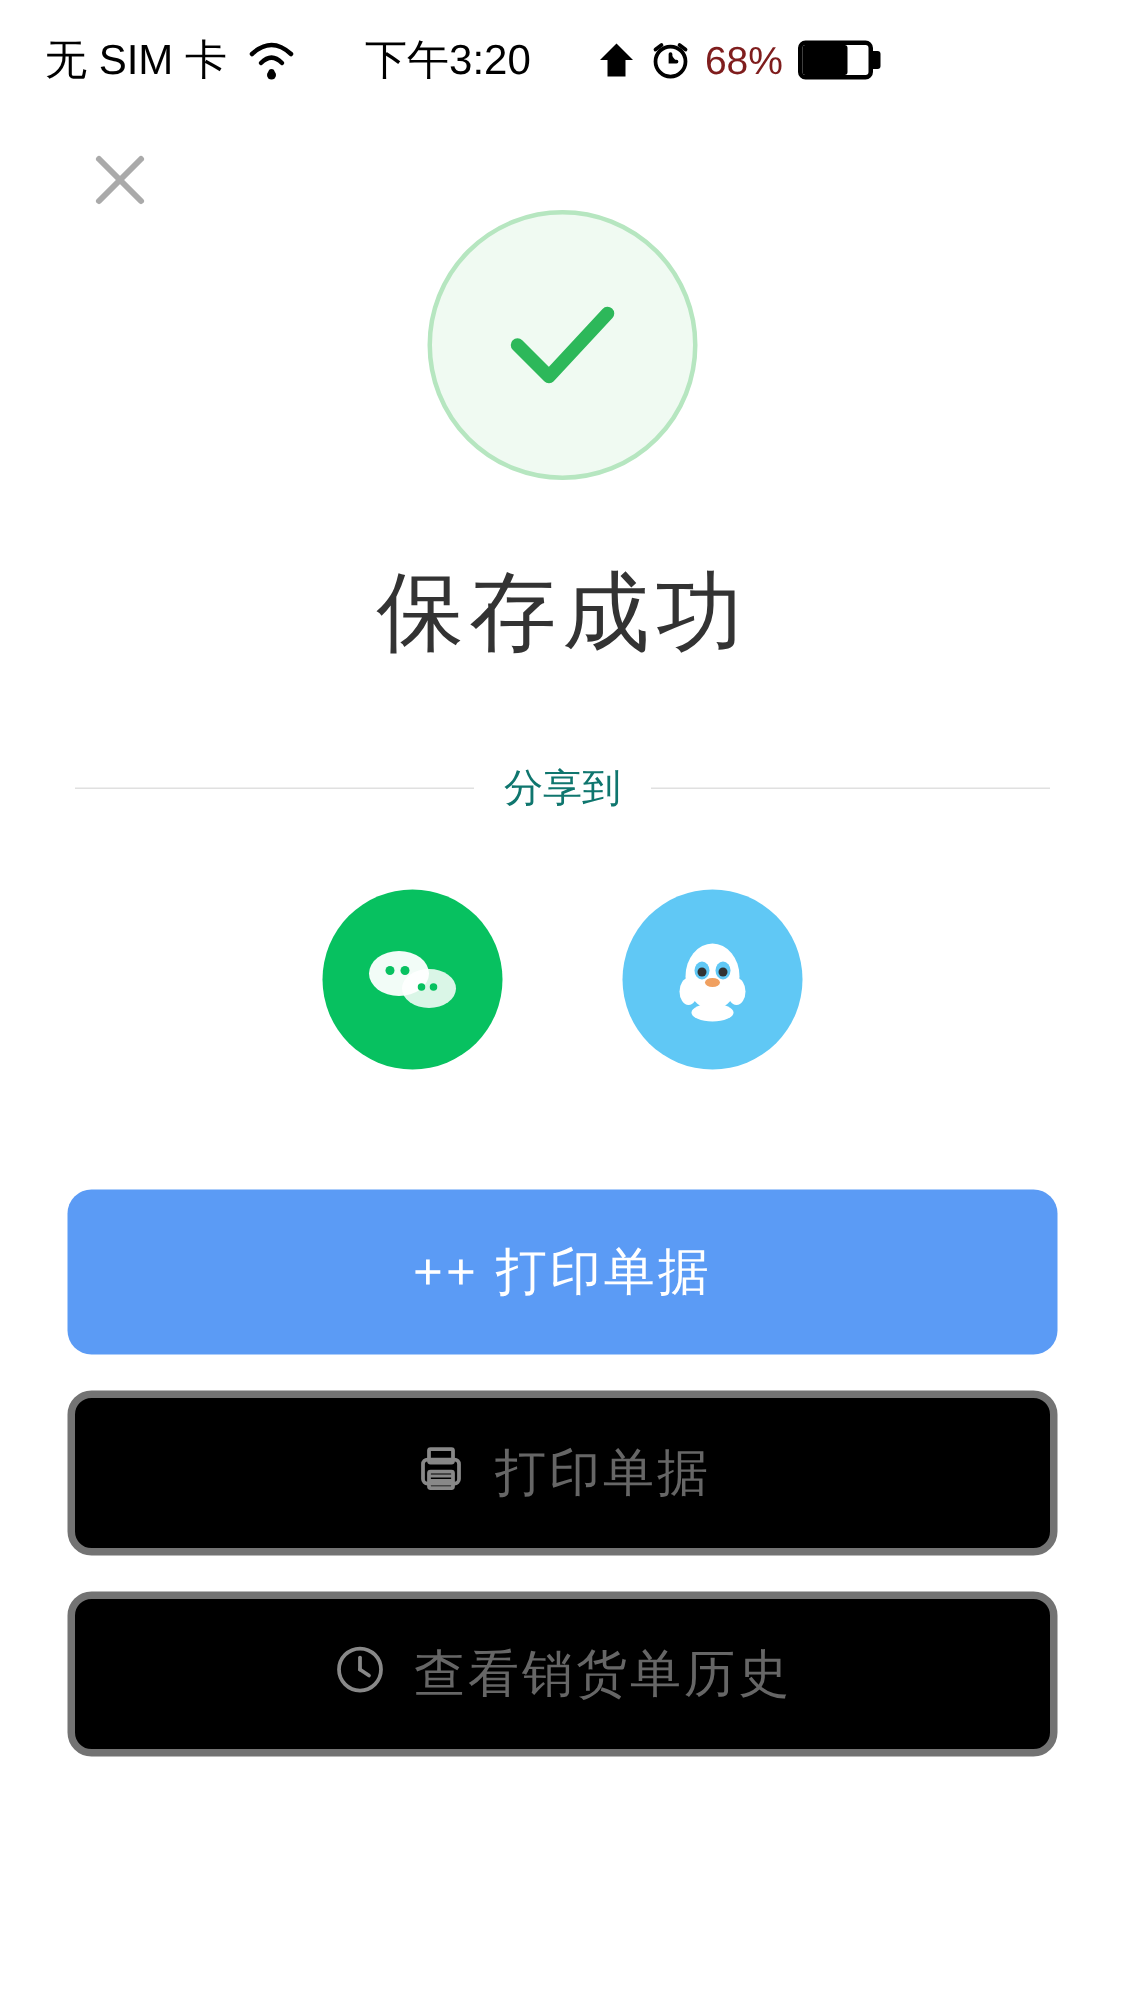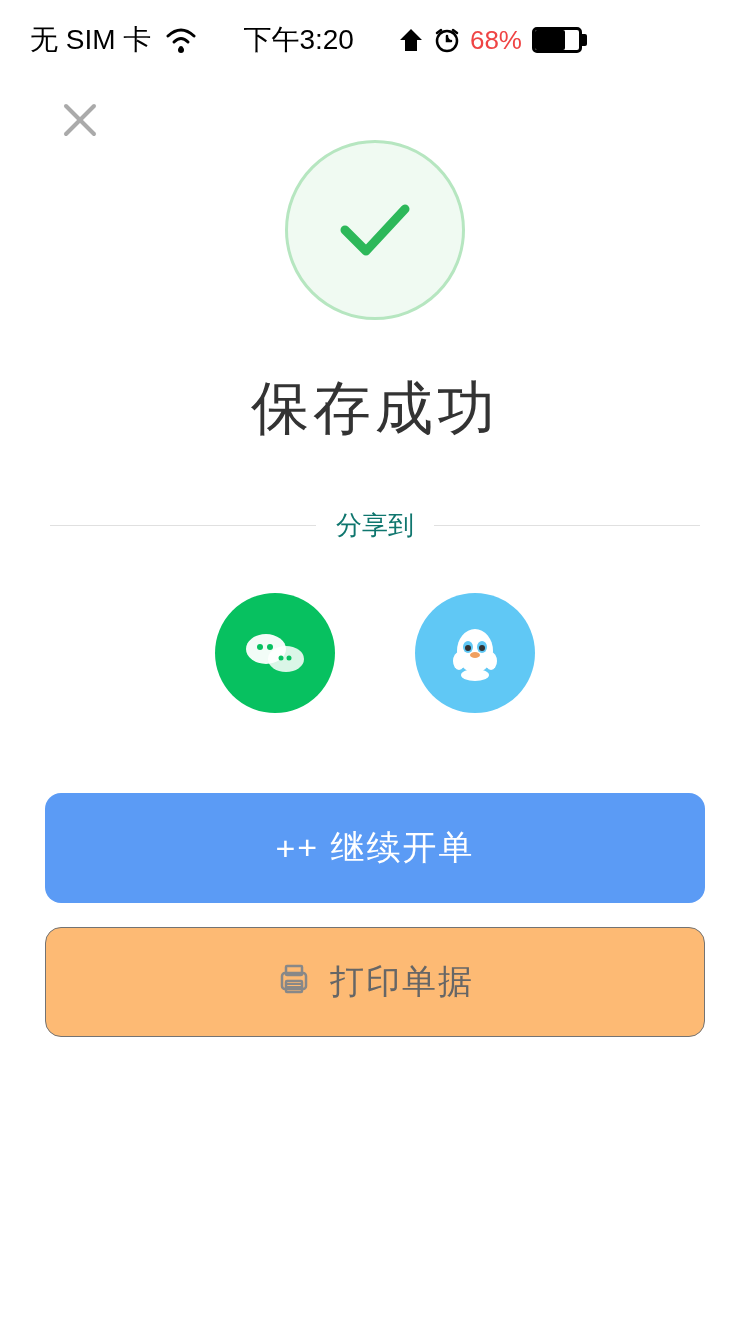--- a/index.html
+++ b/index.html
@@ -33,21 +33,21 @@
     .status-center {
       font-size: 28px;
       font-weight: 500;
       color: #000;
     }
     .status-right {
       display: flex;
       align-items: center;
       gap: 10px;
       font-size: 26px;
-      color: #ef4444;
+      color: #7f1d1d;
     }
     .battery-icon {
       width: 50px;
       height: 26px;
       border: 3px solid #000;
       border-radius: 5px;
       position: relative;
       display: inline-flex;
       align-items: center;
     }
@@ -181,24 +181,23 @@
       gap: 18px;
       font-size: 34px;
       cursor: pointer;
       letter-spacing: 2px;
     }
     .btn-primary {
       background: #5b9bf5;
       color: #ffffff;
     }
     .btn-secondary {
-      background: #fdba74;
+      background: #000000;
       color: #666666;
-      border: 1px solid #737373;
-      font-family: Liberation Serif, serif;
+      border: 5px solid #737373;
     }
     .btn-icon {
       font-size: 34px;
       line-height: 1;
     }
   </style>
 </head>
 <body>
 
 <div class="status-bar">
@@ -279,31 +278,41 @@
         <circle cx="43" cy="31" r="3" fill="#333"></circle>
         <ellipse cx="36" cy="38" rx="5" ry="3" fill="#f0a060"></ellipse>
       </svg>
     </div>
   </div>
 
   <div class="action-buttons">
 
     <button class="action-btn btn-primary">
       <span class="btn-icon">+</span>
-      <span style="margin-left:-18px;">+ 继续开单</span>
+      <span style="margin-left:-18px;">+ 打印单据</span>
     </button>
 
     <button class="action-btn btn-secondary">
       <span class="btn-icon">
         <svg width="36" height="36" viewBox="0 0 36 36">
           <rect x="6" y="12" width="24" height="16" rx="3" stroke="#888" stroke-width="2.5" fill="none"></rect>
           <rect x="10" y="5" width="16" height="9" rx="1" stroke="#888" stroke-width="2.5" fill="none"></rect>
           <rect x="10" y="20" width="16" height="11" rx="1" stroke="#888" stroke-width="2.5" fill="none"></rect>
           <line x1="10" y1="23" x2="26" y2="23" stroke="#888" stroke-width="2"></line>
           <line x1="10" y1="26" x2="26" y2="26" stroke="#888" stroke-width="2"></line>
         </svg>
       </span>
       <span>打印单据</span>
     </button>
 
+    <button class="action-btn btn-secondary">
+      <span class="btn-icon">
+        <svg width="36" height="36" viewBox="0 0 36 36">
+          <circle cx="18" cy="18" r="14" stroke="#888" stroke-width="2.5" fill="none"></circle>
+          <line x1="18" y1="10" x2="18" y2="18" stroke="#888" stroke-width="2.5" stroke-linecap="round"></line>
+          <line x1="18" y1="18" x2="24" y2="22" stroke="#888" stroke-width="2.5" stroke-linecap="round"></line>
+        </svg>
+      </span>
+      <span>查看销货单历史</span>
+    </button>
   </div>
 
 </div>
 
 </body></html>

